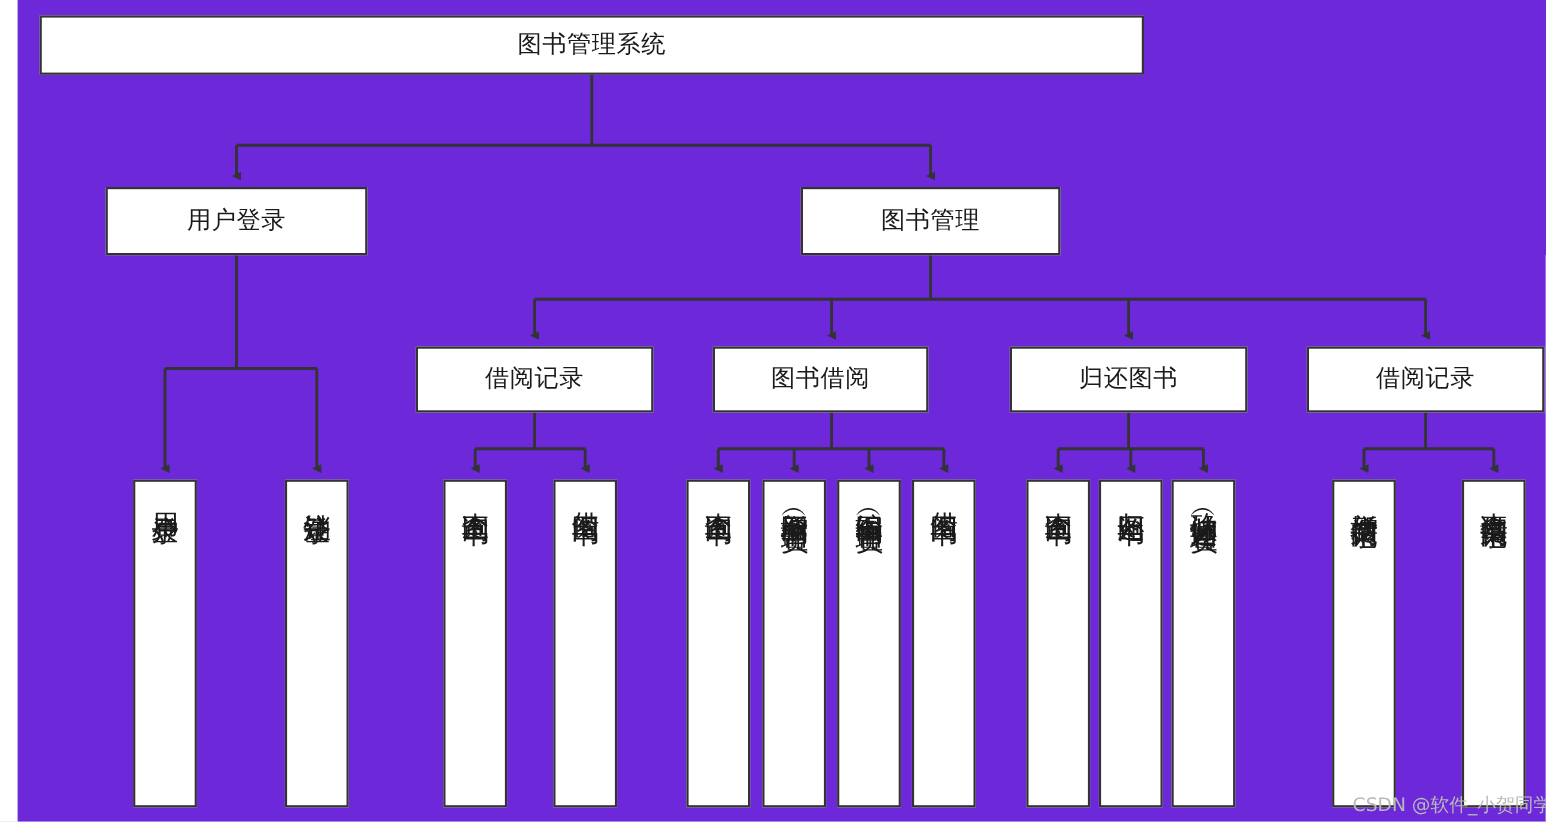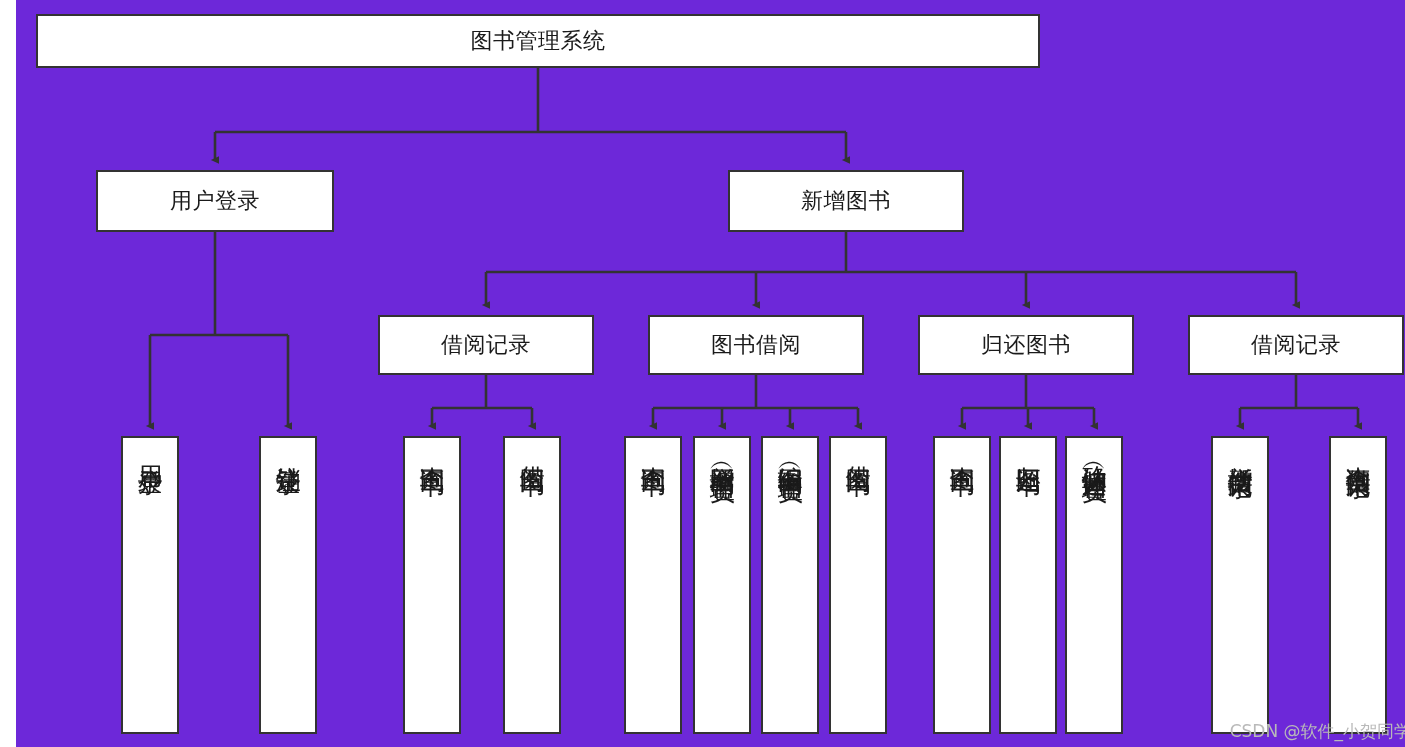--- a/index.html
+++ b/index.html
@@ -129,27 +129,27 @@
   </svg>
 
   <div class="node horizontal" id="node-root" style="left: 20px; top: 14px; width: 1004px; height: 54px;">
     <span class="node-label">图书管理系统</span>
   </div>
 
   <div class="node horizontal" id="node-l2-0" style="left: 80px; top: 170px; width: 238px; height: 62px;">
     <span class="node-label">用户登录</span>
   </div>
   <div class="node horizontal" id="node-l2-1" style="left: 712px; top: 170px; width: 236px; height: 62px;">
-    <span class="node-label">新增图书</span>
+    <span class="node-label">图书管理</span>
   </div>
 
   <div class="node horizontal" id="node-l3-0" style="left: 362px; top: 315px; width: 216px; height: 60px;">
     <span class="node-label">借阅记录</span>
   </div>
-  <div class="node horizontal" id="node-l3-1" style="left: 632px; top: 315px; width: 216px; height: 60px;">
+  <div class="node horizontal" id="node-l3-1" style="left: 632px; top: 315px; width: 196px; height: 60px;">
     <span class="node-label">图书借阅</span>
   </div>
   <div class="node horizontal" id="node-l3-2" style="left: 902px; top: 315px; width: 216px; height: 60px;">
     <span class="node-label">归还图书</span>
   </div>
   <div class="node horizontal" id="node-l3-3" style="left: 1172px; top: 315px; width: 216px; height: 60px;">
     <span class="node-label">借阅记录</span>
   </div>
 
   <div class="node vertical" id="node-leaf-0" style="left: 105px; top: 436px; width: 58px; height: 298px;">

